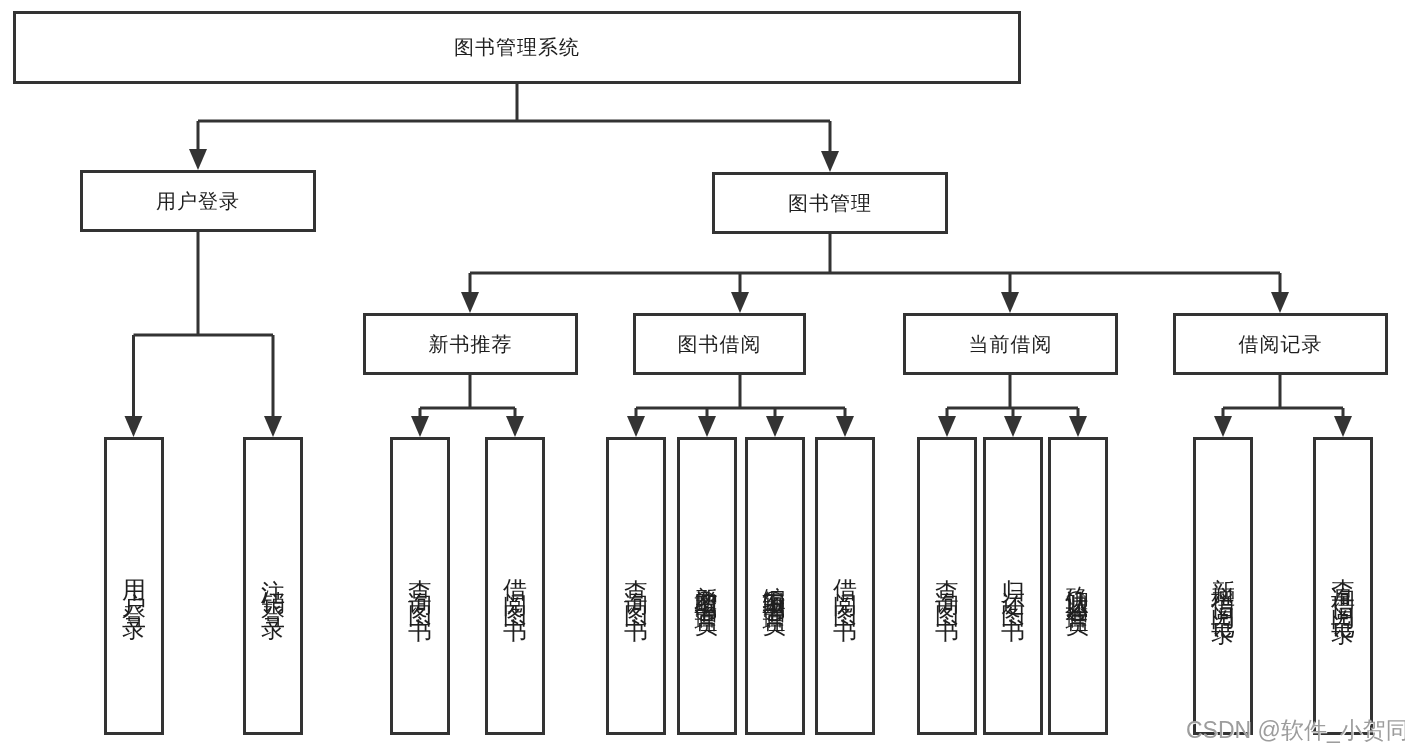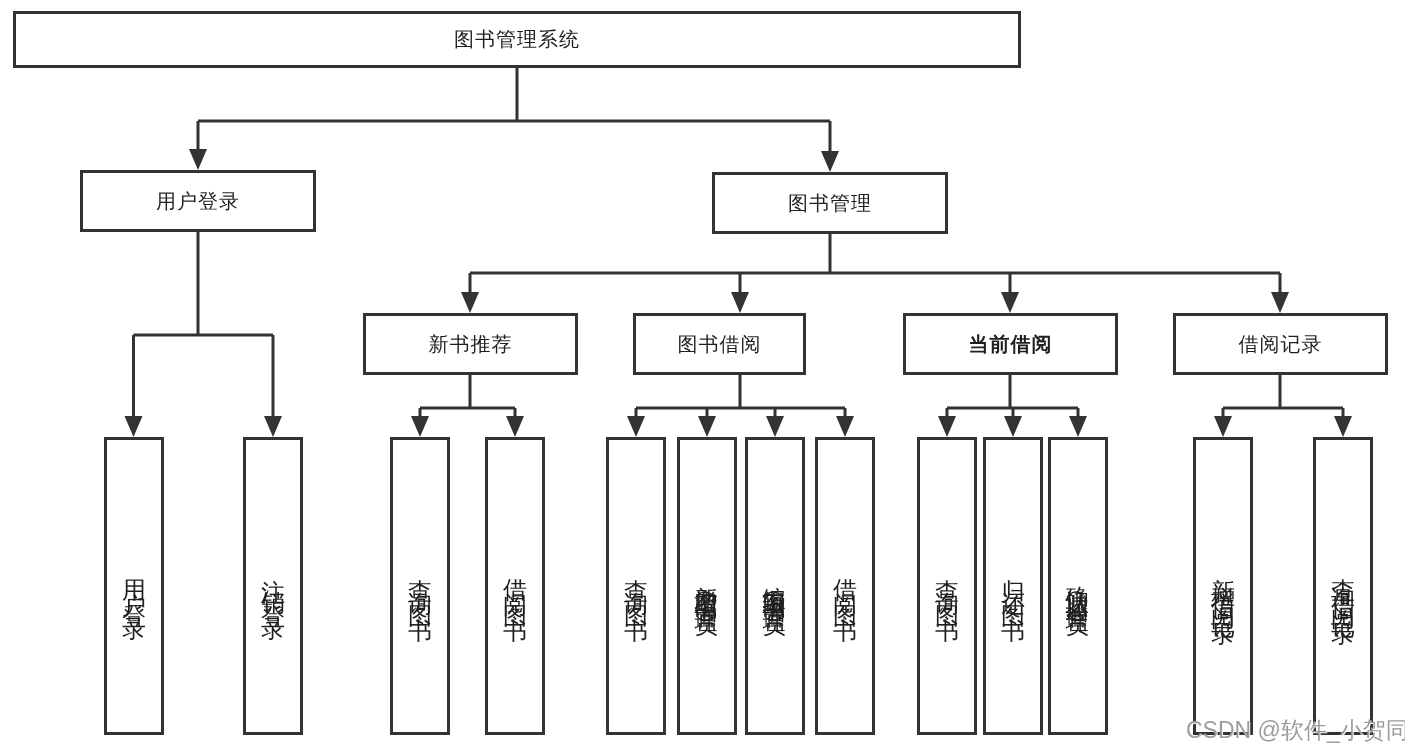--- a/index.html
+++ b/index.html
@@ -20,21 +20,21 @@
     position: absolute;
     box-sizing: border-box;
     border: 3px solid #333333;
     background: #ffffff;
     display: flex;
     align-items: center;
     justify-content: center;
     color: #1f1f1f;
   }
   .h-node { font-size: 20px; letter-spacing: 1px; }
-  .root-node { left: 13px; top: 11px; width: 1008px; height: 57px; }
+  .root-node { left: 13px; top: 11px; width: 1008px; height: 73px; }
   .leaf {
     top: 437px;
     width: 60px;
     height: 298px;
   }
   .leaf .vtext {
     writing-mode: vertical-rl;
     font-size: 24px;
     color: #1f1f1f;
     white-space: nowrap;
@@ -132,21 +132,21 @@
   <div class="node h-node" style="left:712px; top:172px; width:236px; height:62px;">
     <span>图书管理</span>
   </div>
 
   <div class="node h-node" style="left:363px; top:313px; width:215px; height:62px;">
     <span>新书推荐</span>
   </div>
   <div class="node h-node" style="left:633px; top:313px; width:173px; height:62px;">
     <span>图书借阅</span>
   </div>
-  <div class="node h-node" style="left:903px; top:313px; width:215px; height:62px;font-weight:bold;">
+  <div class="node h-node" style="left:903px; top:313px; width:215px; height:62px;">
     <span>当前借阅</span>
   </div>
   <div class="node h-node" style="left:1173px; top:313px; width:215px; height:62px;">
     <span>借阅记录</span>
   </div>
 
   <div class="node leaf" style="left:104px;">
     <span class="vtext len4">用户登录</span>
   </div>
   <div class="node leaf" style="left:243px;">

